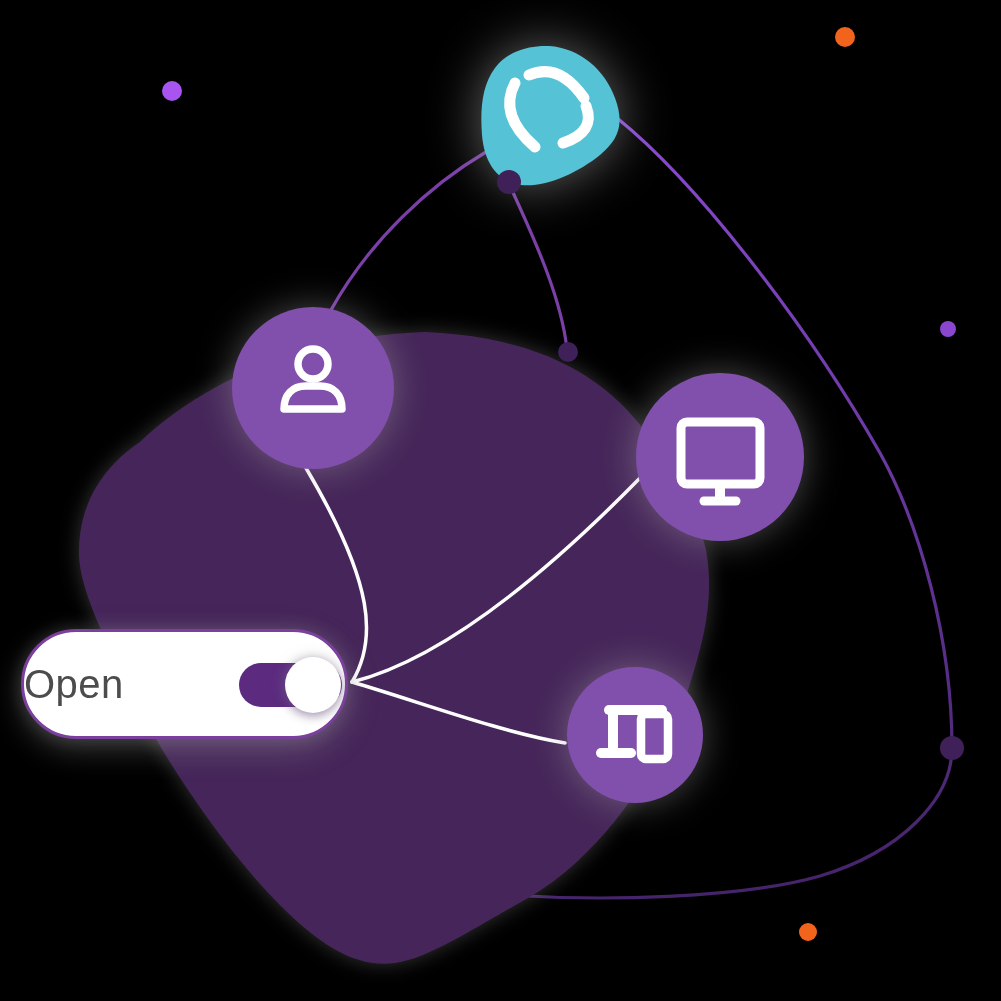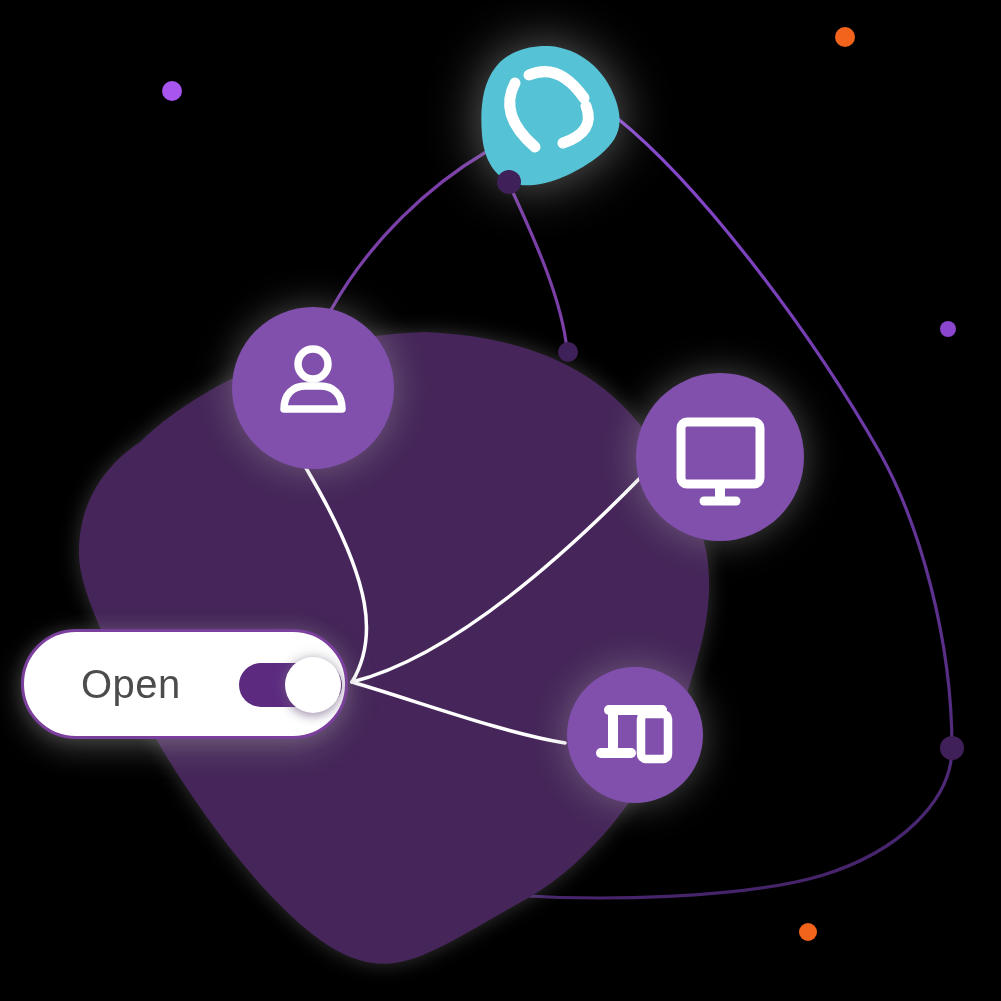--- a/index.html
+++ b/index.html
@@ -15,21 +15,21 @@
 
   
   .pill{
     position:absolute;left:21px;top:629px;width:321px;height:104px;
     background:#ffffff;border:3px solid var(--pill-border,#7b3f9e);
     border-radius:56px;display:flex;align-items:center;
     box-shadow:0 10px 30px rgba(160,160,160,0.35), 0 0 18px rgba(140,140,140,0.25);
     box-sizing:content-box;cursor:pointer;
   }
   .pill-label{
-    margin-left:57px;font-size:40px;color:var(--label-text,#4c4c4c);
+    font-size:40px;color:var(--label-text,#4c4c4c);
     letter-spacing:0.5px;user-select:none;
   }
   .toggle{
     position:absolute;left:215px;top:31px;width:103px;height:44px;
     background:var(--toggle-track,#5c2b80);border-radius:22px;
   }
   .knob{
     position:absolute;left:261px;top:25px;width:56px;height:56px;
     background:#ffffff;border-radius:50%;
     box-shadow:0 3px 10px rgba(90,60,120,0.45), 0 0 14px rgba(150,150,150,0.4);

